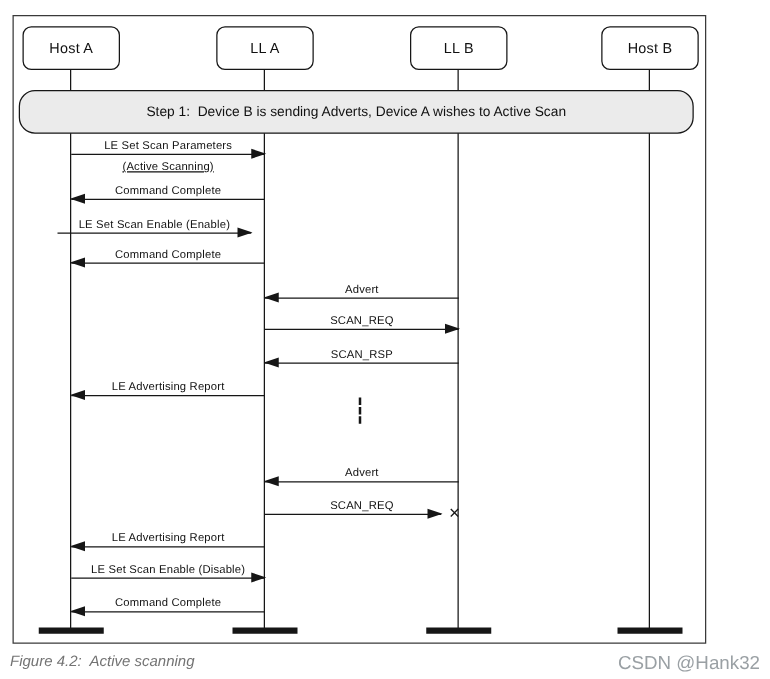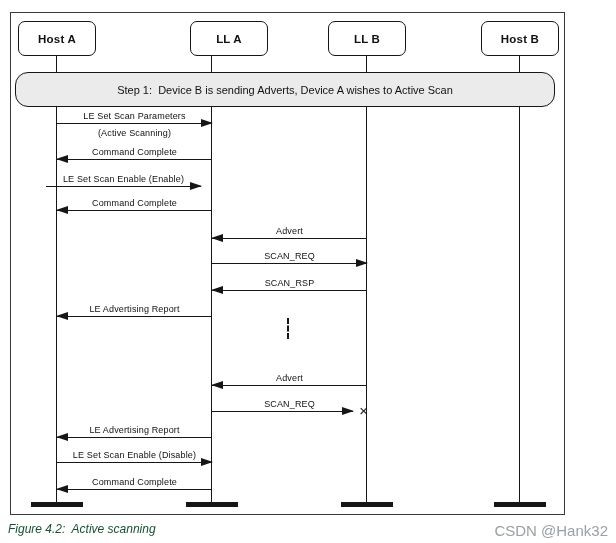--- a/index.html
+++ b/index.html
@@ -14,21 +14,21 @@
     font-family:"Liberation Sans","DejaVu Sans",sans-serif;color:#111;
   }
   #stage{position:absolute;left:0;top:0;width:616px;height:543px;}
   .frame{
     position:absolute;left:10px;top:12px;width:553px;height:501px;
     border:1.5px solid var(--frame);background:transparent;
   }
   .actor-box{
     position:absolute;top:21px;width:78px;height:35px;box-sizing:border-box;
     border:1.7px solid var(--line);border-radius:7px;background:#fff;
-    display:flex;align-items:center;justify-content:center;z-index:3;font-weight:bold;
+    display:flex;align-items:center;justify-content:center;z-index:3;
   }
   .actor-label{font-size:11.5px;letter-spacing:.2px;}
   .lifeline{
     position:absolute;top:56px;height:448px;width:0;
     border-left:1.5px solid var(--line);z-index:1;
   }
   .terminator{
     position:absolute;top:502px;width:52px;height:4.5px;background:var(--line);z-index:2;
   }
   .banner{
@@ -45,32 +45,32 @@
     border-top:4px solid transparent;border-bottom:4px solid transparent;
   }
   .head.right{right:-1px;border-left:12px solid var(--line);}
   .head.left{left:-1px;border-right:12px solid var(--line);}
   .msg-label{
     position:absolute;left:50%;top:-3.5px;transform:translate(-50%,-100%);
     white-space:nowrap;font-size:9px;letter-spacing:.15px;background:#fff;padding:0 2px;
   }
   .msg-sublabel{
     position:absolute;left:50%;top:4px;transform:translateX(-50%);
-    white-space:nowrap;font-size:9px;letter-spacing:.15px;
+    white-space:nowrap;font-size:9px;letter-spacing:.15px;text-decoration:underline;
   }
   .lost-mark{
     position:absolute;right:-15px;top:-9.5px;font-size:15px;line-height:1;
     color:var(--line);
   }
   .continuation{
     position:absolute;width:0;border-left:2px dashed var(--line);z-index:1;
   }
   .caption{
     position:absolute;left:8px;top:522px;font-size:12px;font-style:italic;
-    white-space:pre;color:#14532d;
+    white-space:pre;color:#737373;
   }
   .watermark{
     position:absolute;right:8px;top:522px;font-size:15px;color:var(--watermark);
   }
 </style>
 </head>
 <body>
 
 <div id="stage">
   <div class="frame"></div>
@@ -84,21 +84,21 @@
   <div id="layer">
   <div style="display:contents">
     <div class="actor-box" style="left: 18px;">
       <span class="actor-label">Host A</span>
     </div>
     <div class="lifeline" style="left: 56.25px;"></div>
     <div class="terminator" style="left: 31px;"></div>
   </div>
 
   <div style="display:contents">
-    <div class="actor-box" style="left: 190px;">
+    <div class="actor-box" style="left: 173px;">
       <span class="actor-label">LL A</span>
     </div>
     <div class="lifeline" style="left: 211.25px;"></div>
     <div class="terminator" style="left: 186px;"></div>
   </div>
 
   <div style="display:contents">
     <div class="actor-box" style="left: 328px;">
       <span class="actor-label">LL B</span>
     </div>

